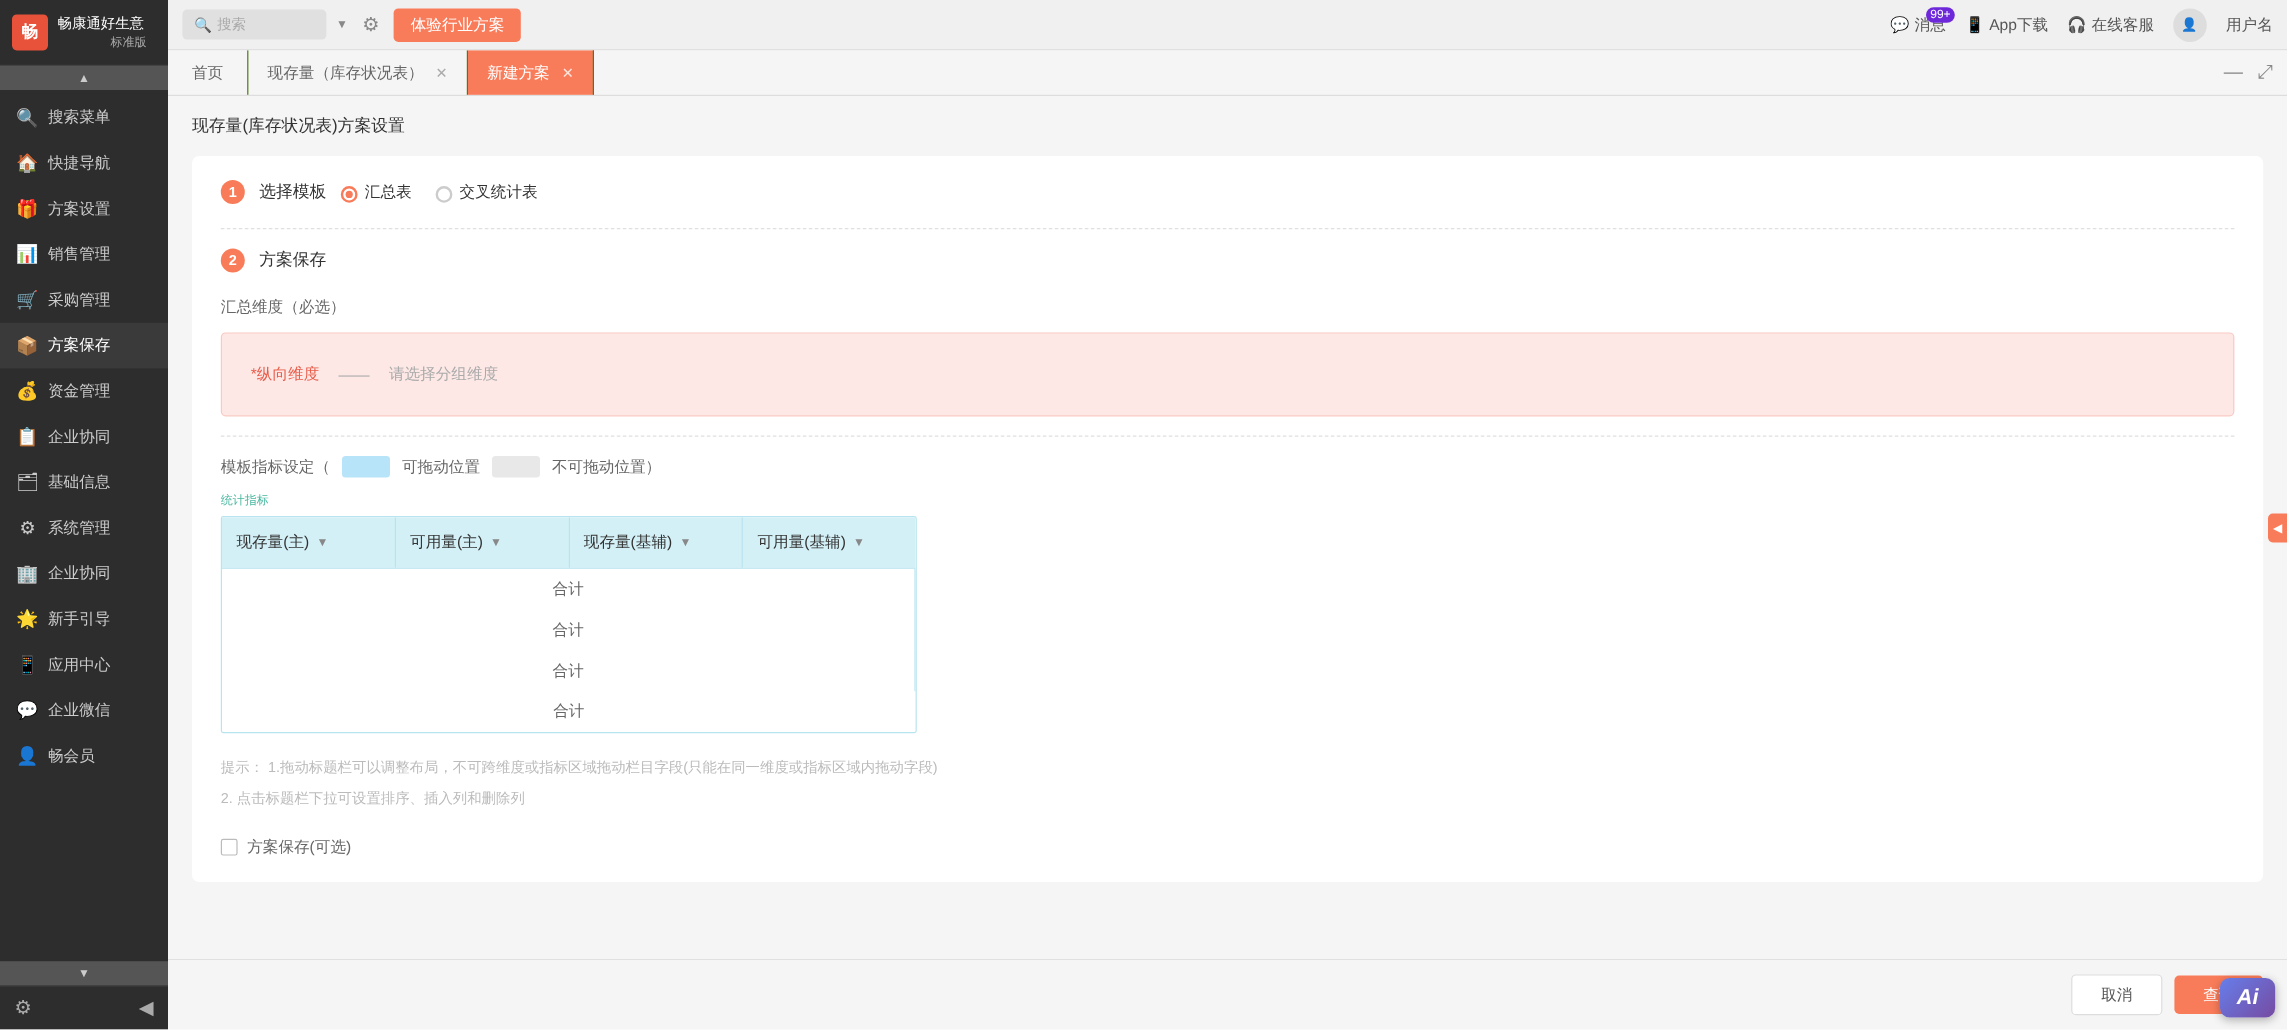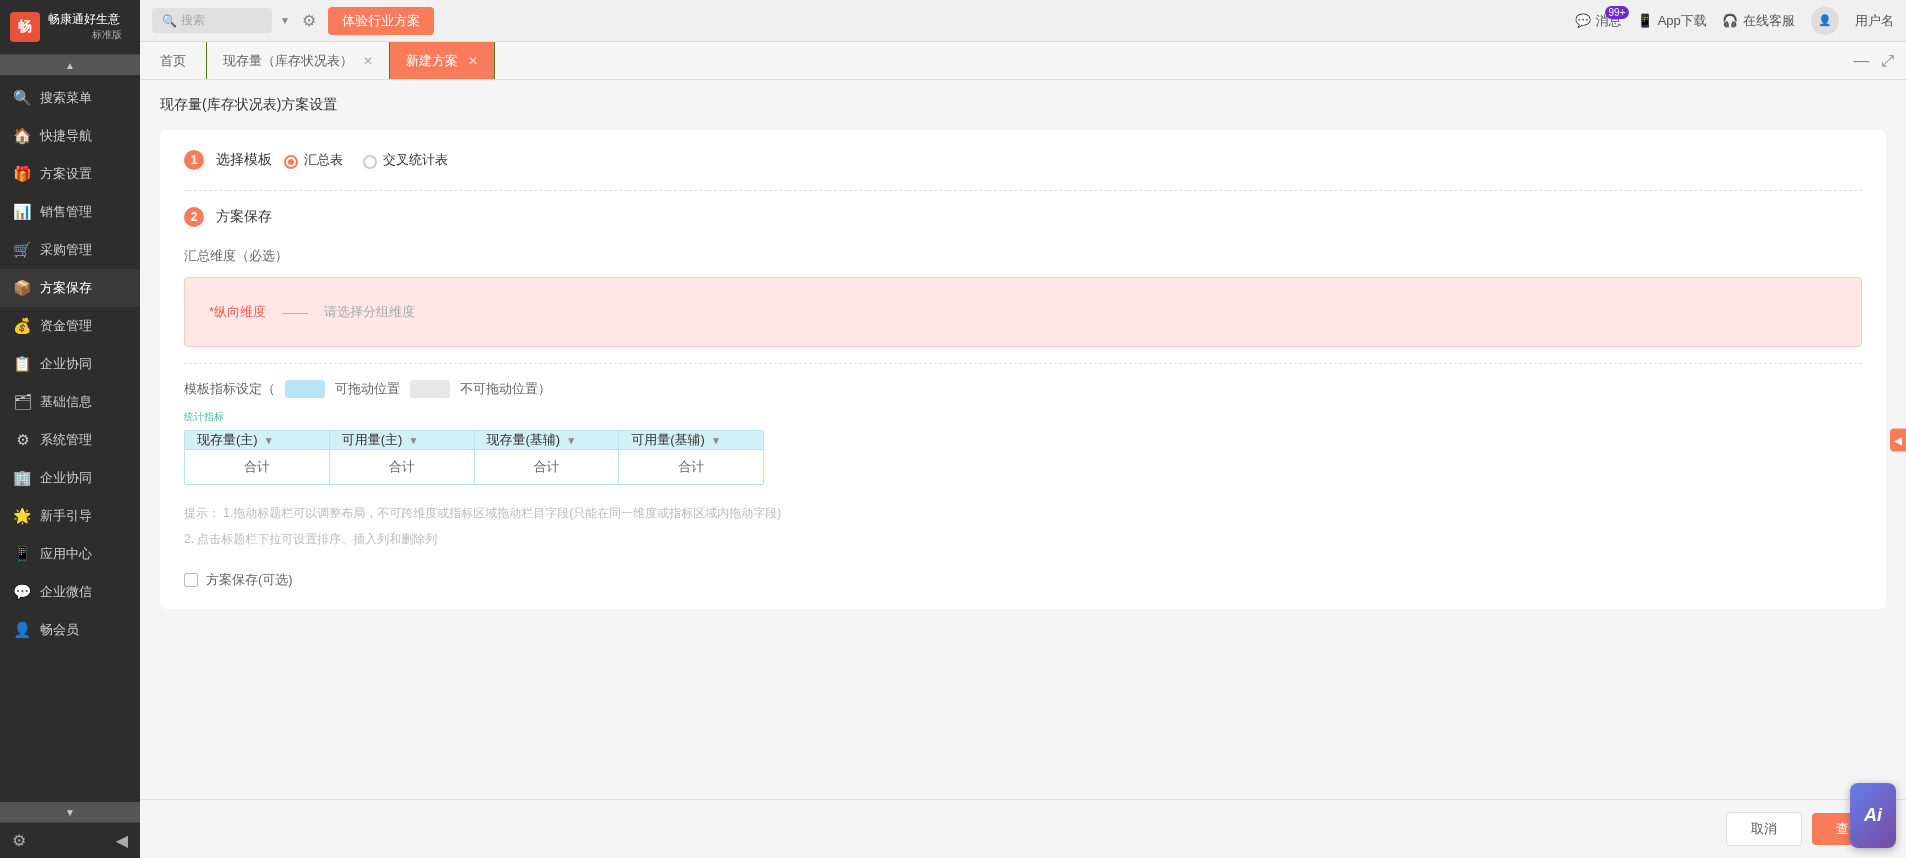--- a/index.html
+++ b/index.html
@@ -251,30 +251,31 @@
       overflow: hidden;
       border: 1px solid #b8e4ef;
       border-radius: 2px;
     }
     .stats-header-row {
       display: flex;
       background: #d4f0f7;
     }
     .stats-header-cell {
       flex: 1;
-      padding: 0 12px;
+      padding: 12px 12px;
       border-right: 1px solid #b8e4ef;
       font-size: 13px;
       color: #333;
       display: flex; align-items: center; gap: 6px;
     }
     .stats-header-cell:last-child { border-right: none; }
     .stats-body-row {
       display: flex;
       border-top: 1px solid #b8e4ef;
+      flex-direction: column;
     }
     .stats-body-cell {
       flex: 1;
       padding: 8px 12px;
       border-right: 1px solid #b8e4ef;
       font-size: 13px;
       color: #666;
       text-align: center;
     }
     .stats-body-cell:last-child { border-right: none; }
@@ -348,21 +349,21 @@
     }
 
     
     .ai-badge {
       position: fixed;
       bottom: 10px;
       right: 10px;
       background: linear-gradient(135deg, #667eea 0%, #764ba2 100%);
       color: white;
       border-radius: 8px;
-      padding: 22px 14px;
+      padding: 6px 14px;
       font-size: 18px;
       font-weight: bold;
       font-style: italic;
       cursor: pointer;
       box-shadow: 0 2px 8px rgba(0,0,0,0.3);
     }
   </style>
 </head>
 <body>
 

